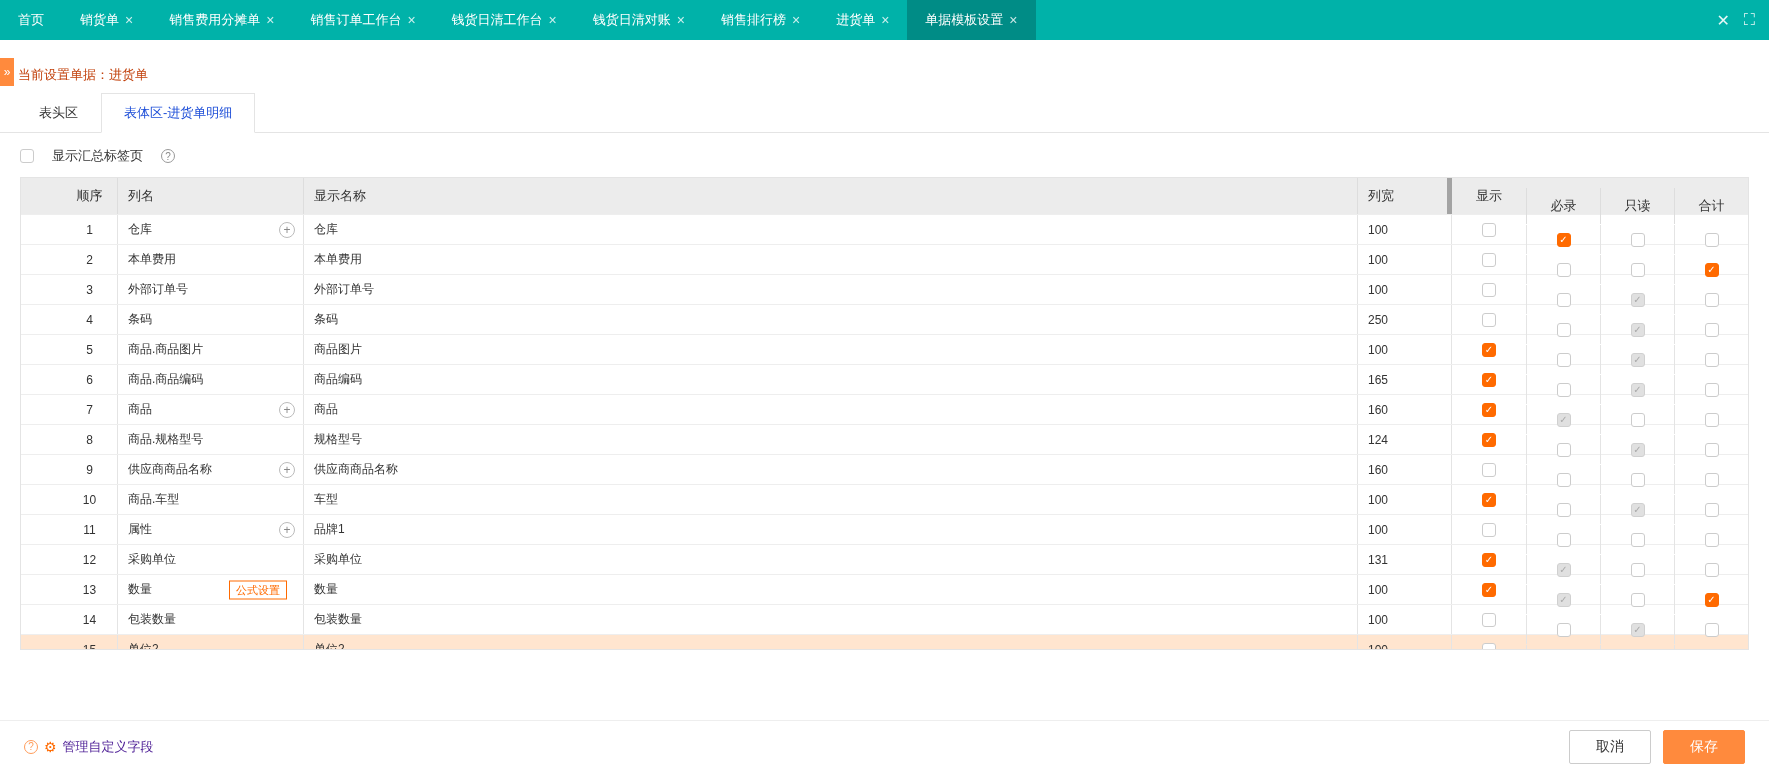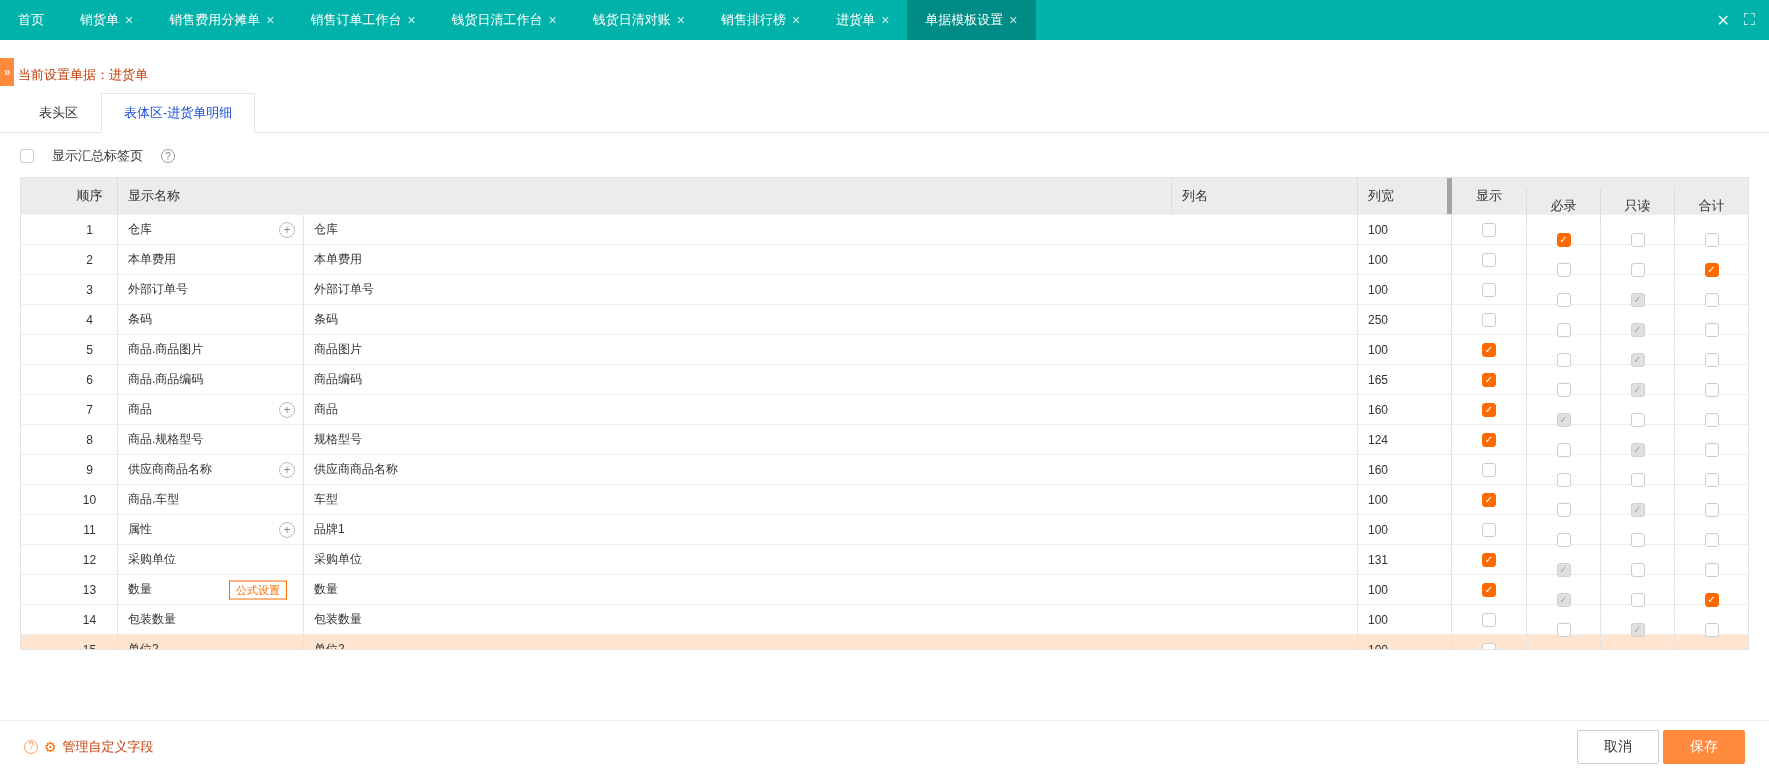--- a/index.html
+++ b/index.html
@@ -60,21 +60,21 @@
 .chk.on::after { content: "✓"; color: #fff; font-size: 10px; line-height: 1; }
 .chk.dis { background: #f3f3f3; border-color: #ddd; cursor: not-allowed; }
 .chk.dis.on { background: #e0e0e0; border-color: #d0d0d0; }
 .chk.dis.on::after { content: "✓"; color: #aaa; font-size: 10px; line-height: 1; }
 
 
 .footer { position: fixed; bottom: 0; left: 0; right: 0; height: 52px; background: #fff; border-top: 1px solid #eee; display: flex; align-items: center; justify-content: space-between; padding: 0 24px; }
 .footer-left { display: flex; align-items: center; gap: 6px; color: #ff6a00; font-size: 13px; }
 .footer-left .help-icon { border-color: #ff9c5a; color: #ff9c5a; }
 .gear { color: #ff6a00; font-size: 14px; }
-.footer-right { display: flex; gap: 4px; }
+.footer-right { display: flex; gap: 12px; }
 .btn { height: 34px; padding: 0 26px; border-radius: 2px; font-size: 14px; cursor: pointer; display: flex; align-items: center; }
 .btn-cancel { border: 1px solid #ccc; background: #fff; color: #333; }
 .btn-save { border: 1px solid #ff8a3d; background: #ff8a3d; color: #fff; }
 </style>
 </head>
 <body>
 
 <div class="top-tabs">
   <div id="top-tabs-container" style="display:flex;">
       <div class="top-tab">首页</div>
@@ -105,22 +105,22 @@
 
   <div class="opt-line">
     <span class="chk"></span>
     <span>显示汇总标签页</span>
     <span class="help-icon">?</span>
   </div>
 
   <div class="table-wrap">
     <div class="thead">
       <div class="cell c-seq">顺序</div>
+      <div class="cell c-name">列名</div>
       <div class="cell c-disp">显示名称</div>
-      <div class="cell c-name">列名</div>
       <div class="cell c-width">列宽</div>
       <div class="cell c-chk">显示</div>
       <div class="cell c-chk">必录</div>
       <div class="cell c-chk">只读</div>
       <div class="cell c-chk">合计</div>
     </div>
     <div class="tbody" id="tbody">
         <div class="trow">
           <div class="cell c-seq">1</div>
           <div class="cell c-name">仓库<span class="plus-btn">+</span></div>
@@ -392,19 +392,19 @@
           </div>
         </div>
       </div>
   </div>
 </div>
 
 <div class="footer">
   <div class="footer-left">
     <span class="help-icon">?</span>
     <span class="gear">⚙</span>
-    <a href="#" style="color:#c2410c;text-decoration:none;">管理自定义字段</a>
+    <a href="#" style="color:#4c1d95;text-decoration:none;">管理自定义字段</a>
   </div>
   <div class="footer-right">
     <div class="btn btn-cancel">取消</div>
     <div class="btn btn-save">保存</div>
   </div>
 </div>
 
 </body></html>

